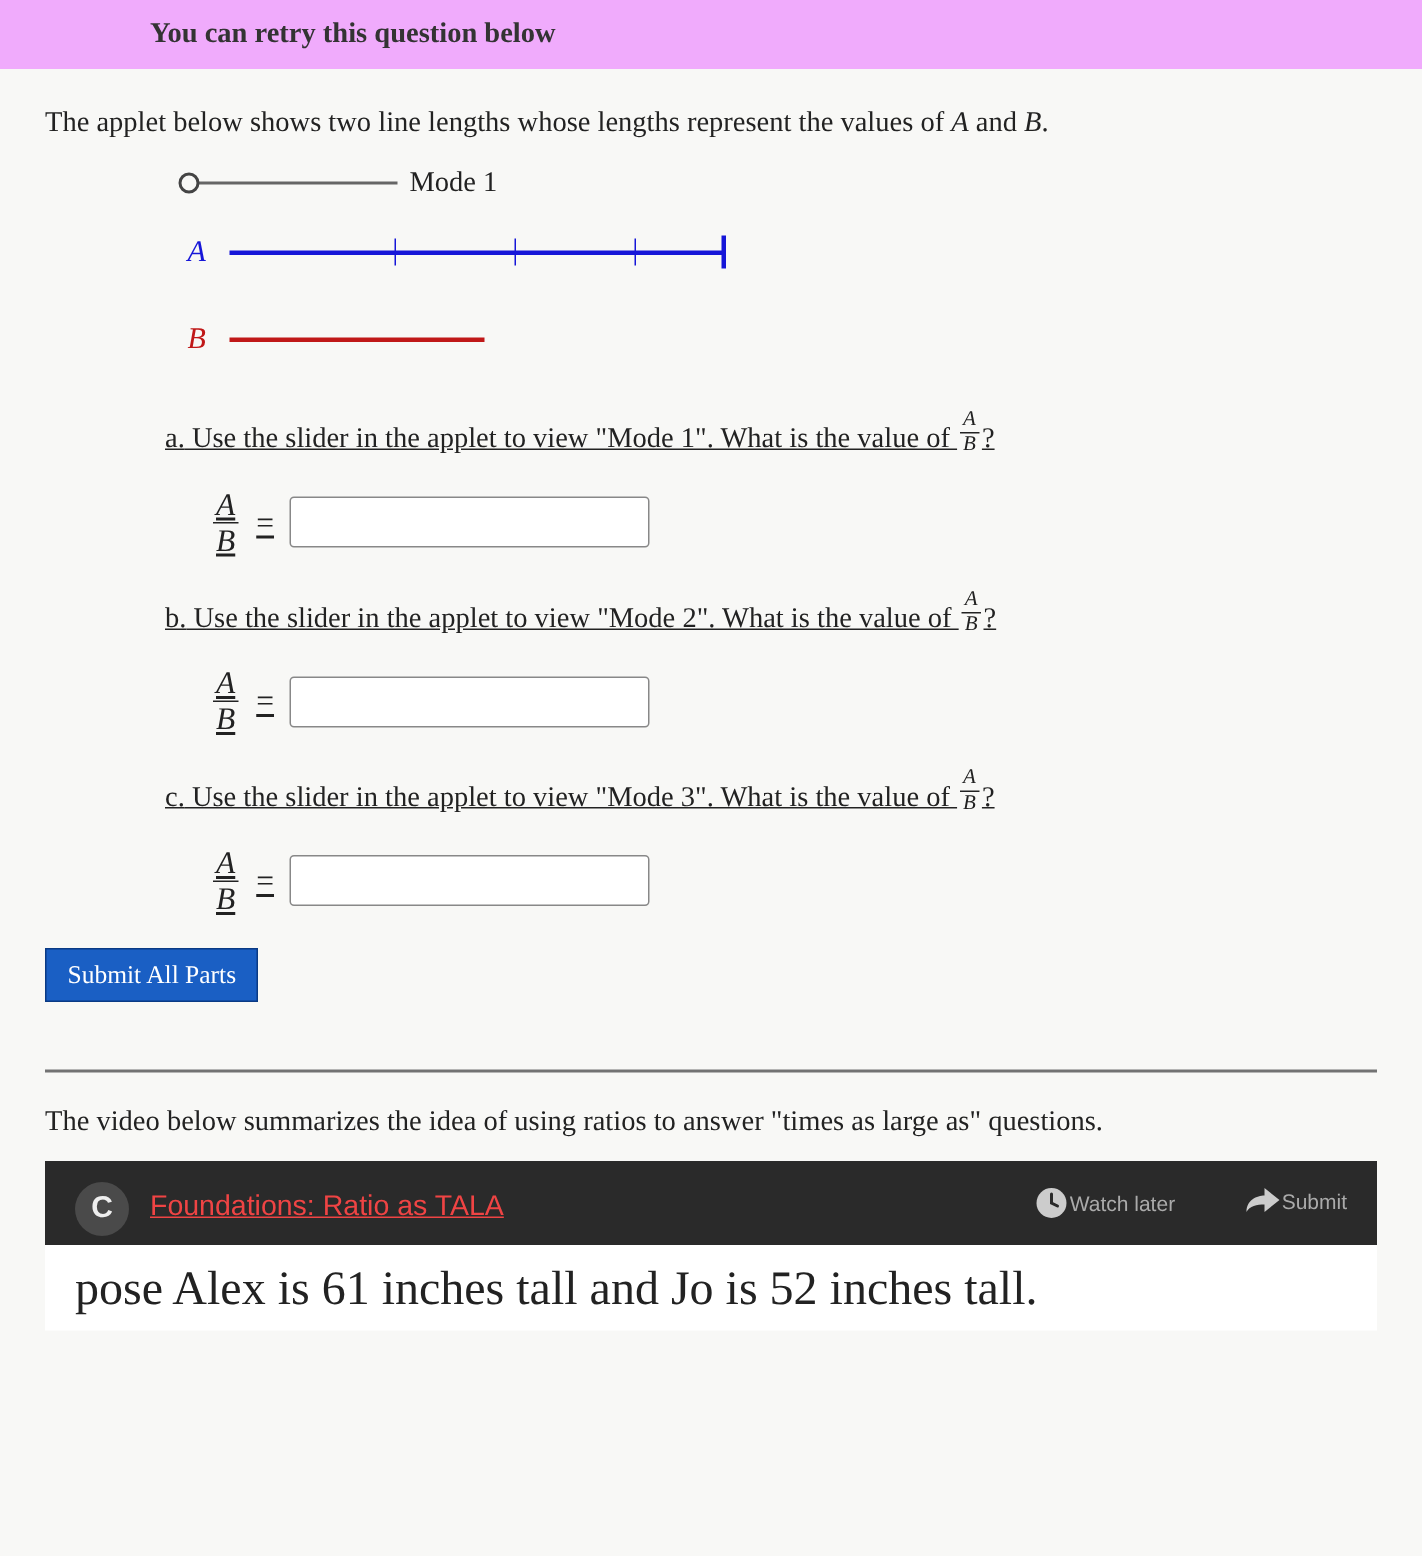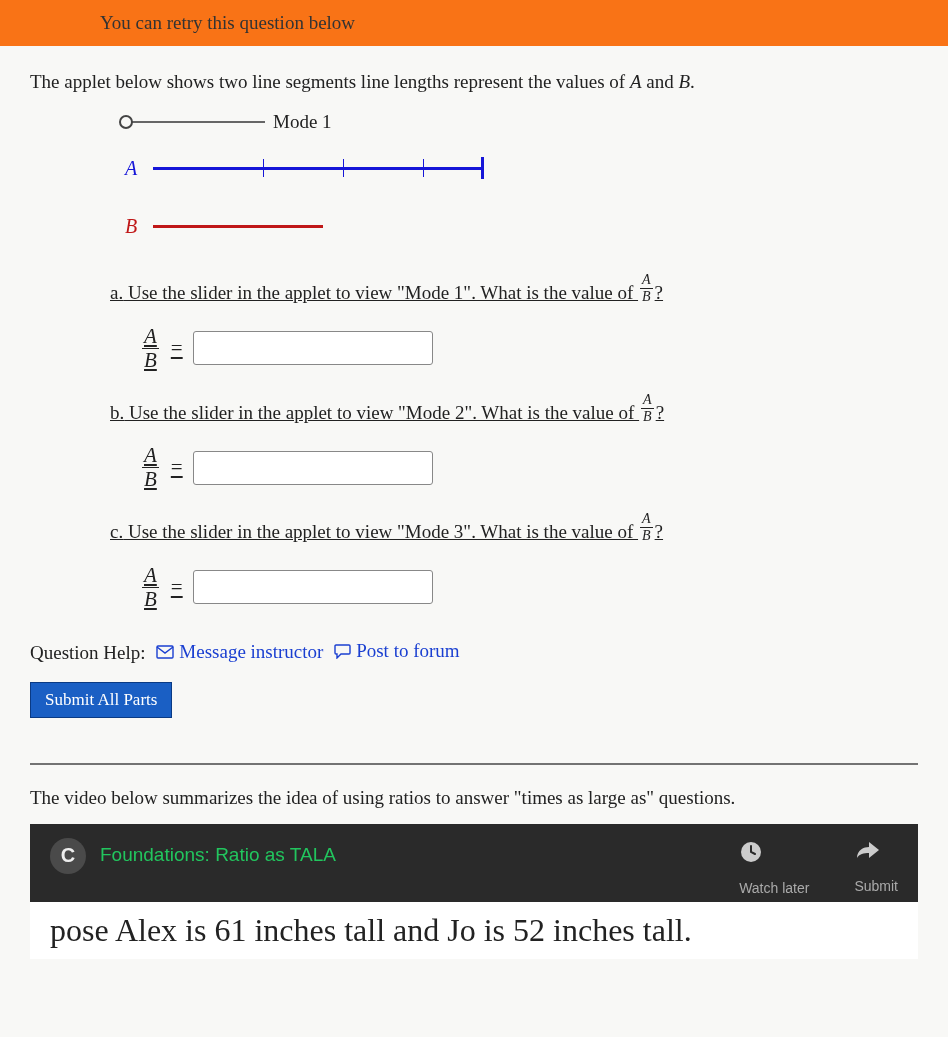--- a/index.html
+++ b/index.html
@@ -6,24 +6,25 @@
   body {
     margin: 0;
     padding: 0;
     font-family: Georgia, 'Times New Roman', serif;
     background: #f8f8f6;
     color: #222;
     width: 948px;
     font-size: 19px;
   }
   .retry-bar {
-    background: #f97316;
+    background: #f0abfc;
     padding: 12px 20px 12px 100px;
     font-size: 19px;
     color: #333;
+    font-weight: bold;
   }
   .content {
     padding: 25px 30px 20px 30px;
     background: #f8f8f6;
   }
   .intro {
     font-size: 19px;
     margin-bottom: 18px;
     color: #222;
   }
@@ -191,55 +192,56 @@
     align-items: center;
     justify-content: center;
     font-family: Arial, sans-serif;
     font-weight: bold;
     font-size: 20px;
     flex-shrink: 0;
   }
   .video-title {
     font-family: Arial, sans-serif;
     font-size: 19px;
-    color: #22c55e;
+    color: #ef4444;
     flex: 1;
     padding-top: 6px;
+    text-decoration: underline;
   }
   .video-actions {
     display: flex;
     gap: 45px;
     align-items: flex-start;
     font-family: Arial, sans-serif;
     font-size: 14px;
     color: #aaa;
     padding-top: 2px;
   }
   .video-action {
     display: flex;
-    flex-direction: column;
-    align-items: flex-start;
-    gap: 16px;
+    flex-direction: row;
+    align-items: center;
+    gap: 0;
     cursor: pointer;
   }
   .video-content {
     background: #fff;
     padding: 10px 20px;
     font-size: 32px;
   }
 </style>
 </head>
 <body>
 
 <div class="retry-bar">You can retry this question below</div>
 
 <div class="content">
 
   <div class="intro">
-    <span>The applet below shows two line segments line lengths represent the values of </span><span class="italic">A</span><span> and </span><span class="italic">B</span><span>.</span>
+    <span>The applet below shows two line lengths whose lengths represent the values of </span><span class="italic">A</span><span> and </span><span class="italic">B</span><span>.</span>
   </div>
 
   <div class="applet">
     <div class="mode-slider">
       <div class="slider-track">
         <div class="slider-thumb"></div>
       </div>
       <span class="mode-label">Mode 1</span>
     </div>
 
@@ -298,36 +300,20 @@
             <span class="num">A</span>
             <span class="den">B</span>
           </span>
         <span>=</span>
         <input class="answer-input" type="text" style="">
       </div>
     </div>
 
   </div>
 
-  <div class="help-row">
-    <span>Question Help:</span>
-    <a class="help-link">
-      <svg class="icon-svg" width="18" height="14" viewBox="0 0 18 14">
-          <rect x="1" y="1" width="16" height="12" rx="1" fill="none" stroke="#1a3fd1" stroke-width="1.4"></rect>
-          <path d="M1 2 L9 8 L17 2" fill="none" stroke="#1a3fd1" stroke-width="1.4"></path>
-        </svg>
-      <span>Message instructor</span>
-    </a>
-    <a class="help-link">
-      <svg class="icon-svg" width="17" height="16" viewBox="0 0 17 16">
-          <path d="M2 2 h13 a1 1 0 0 1 1 1 v7 a1 1 0 0 1 -1 1 h-8 l-4 4 v-4 h-1 a1 1 0 0 1 -1 -1 v-7 a1 1 0 0 1 1 -1 z" fill="none" stroke="#1a3fd1" stroke-width="1.4"></path>
-        </svg>
-      <span>Post to forum</span>
-    </a>
-  </div>
 
   <button class="submit-btn">Submit All Parts</button>
 
   <div class="video-section">
     <div class="video-intro">The video below summarizes the idea of using ratios to answer "times as large as" questions.</div>
 
     <div class="video-header">
       <div class="video-avatar">C</div>
       <div class="video-title">Foundations: Ratio as TALA</div>
       <div class="video-actions">

